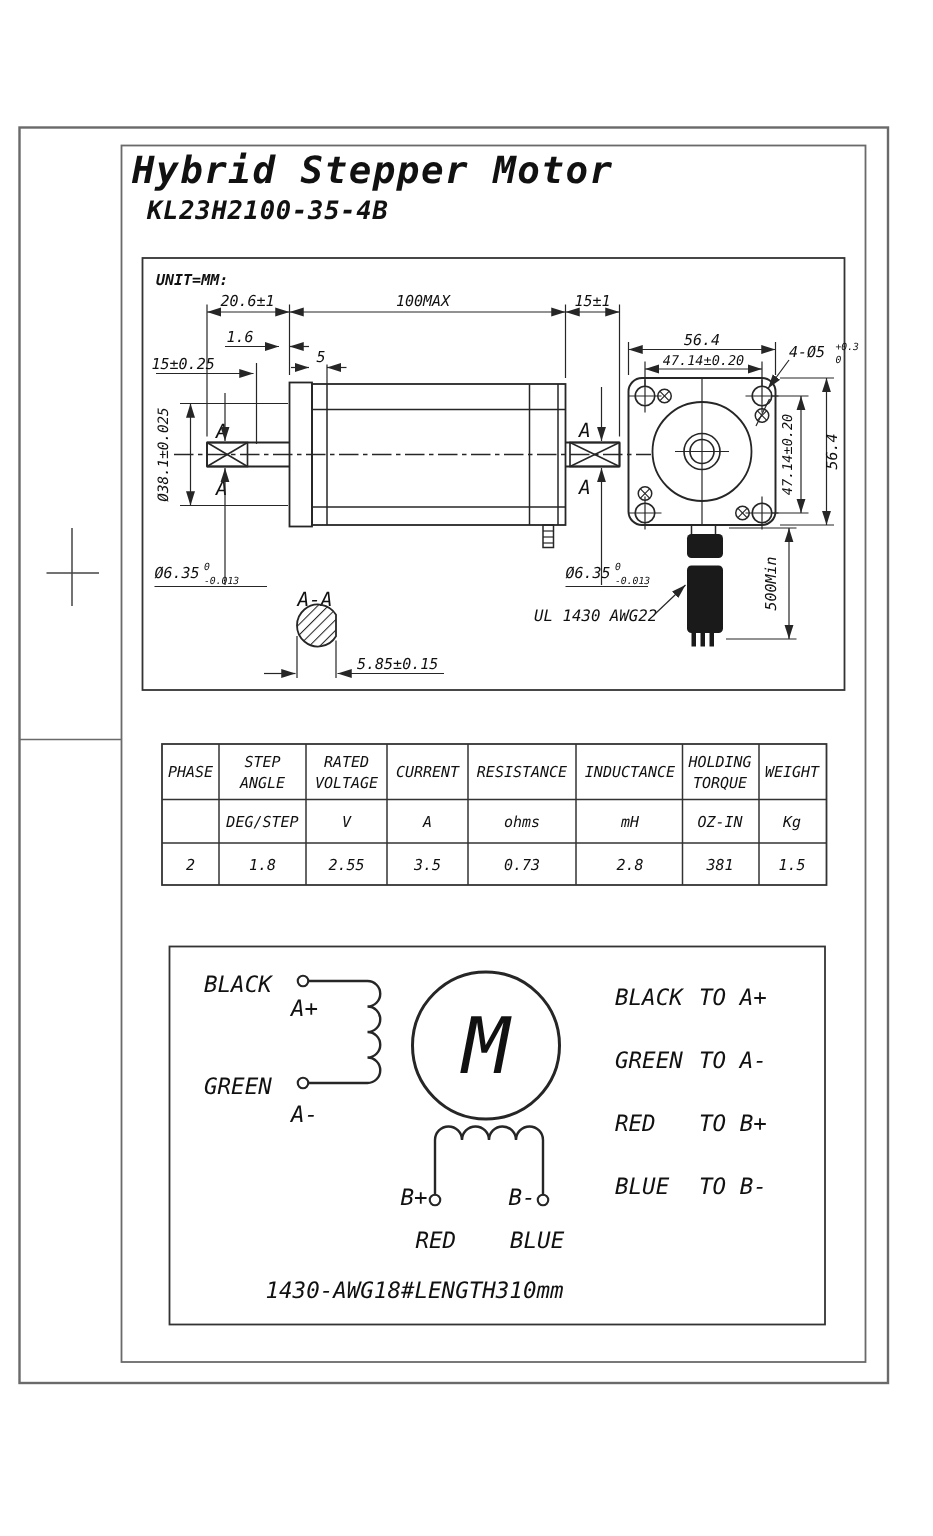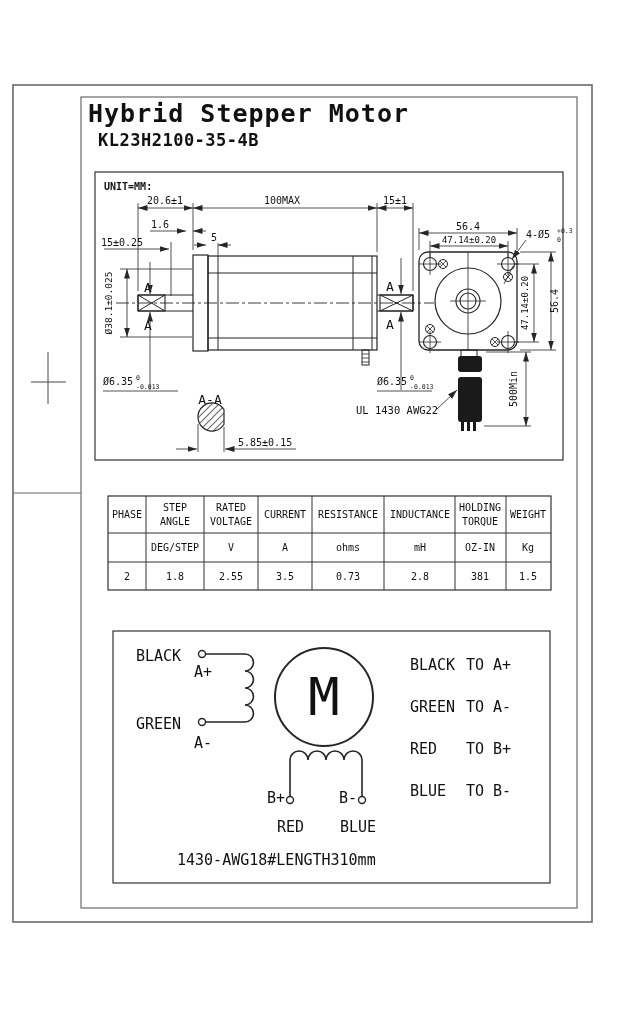--- a/index.html
+++ b/index.html
@@ -1,16 +1,16 @@
 <!DOCTYPE html>
 <html><head>
 <meta charset="utf-8">
 <style>
   html,body{margin:0;padding:0;background:#ffffff;}
-  .page{position:relative;width:622px;height:1024px;background:#fff;overflow:hidden;}
+  .page{position:relative;width:622px;height:1024px;background:#fff;overflow:hidden;font-style:italic;}
   svg{position:absolute;left:0;top:0;}
   svg text{font-family:"DejaVu Sans Mono","Liberation Mono",monospace;fill:#111;}
   .geo{stroke:#262626;fill:none;}
   .thin{stroke:#262626;stroke-width:0.8;fill:none;}
   .frame{stroke:#6a6a6a;fill:none;}
   .boxline{stroke:#333;fill:none;}
   .dimtxt{font-size:10px;}
   .toltxt{font-size:6.5px;}
   .tbltxt{font-size:10px;}
   .wiretxt{font-size:15px;}

